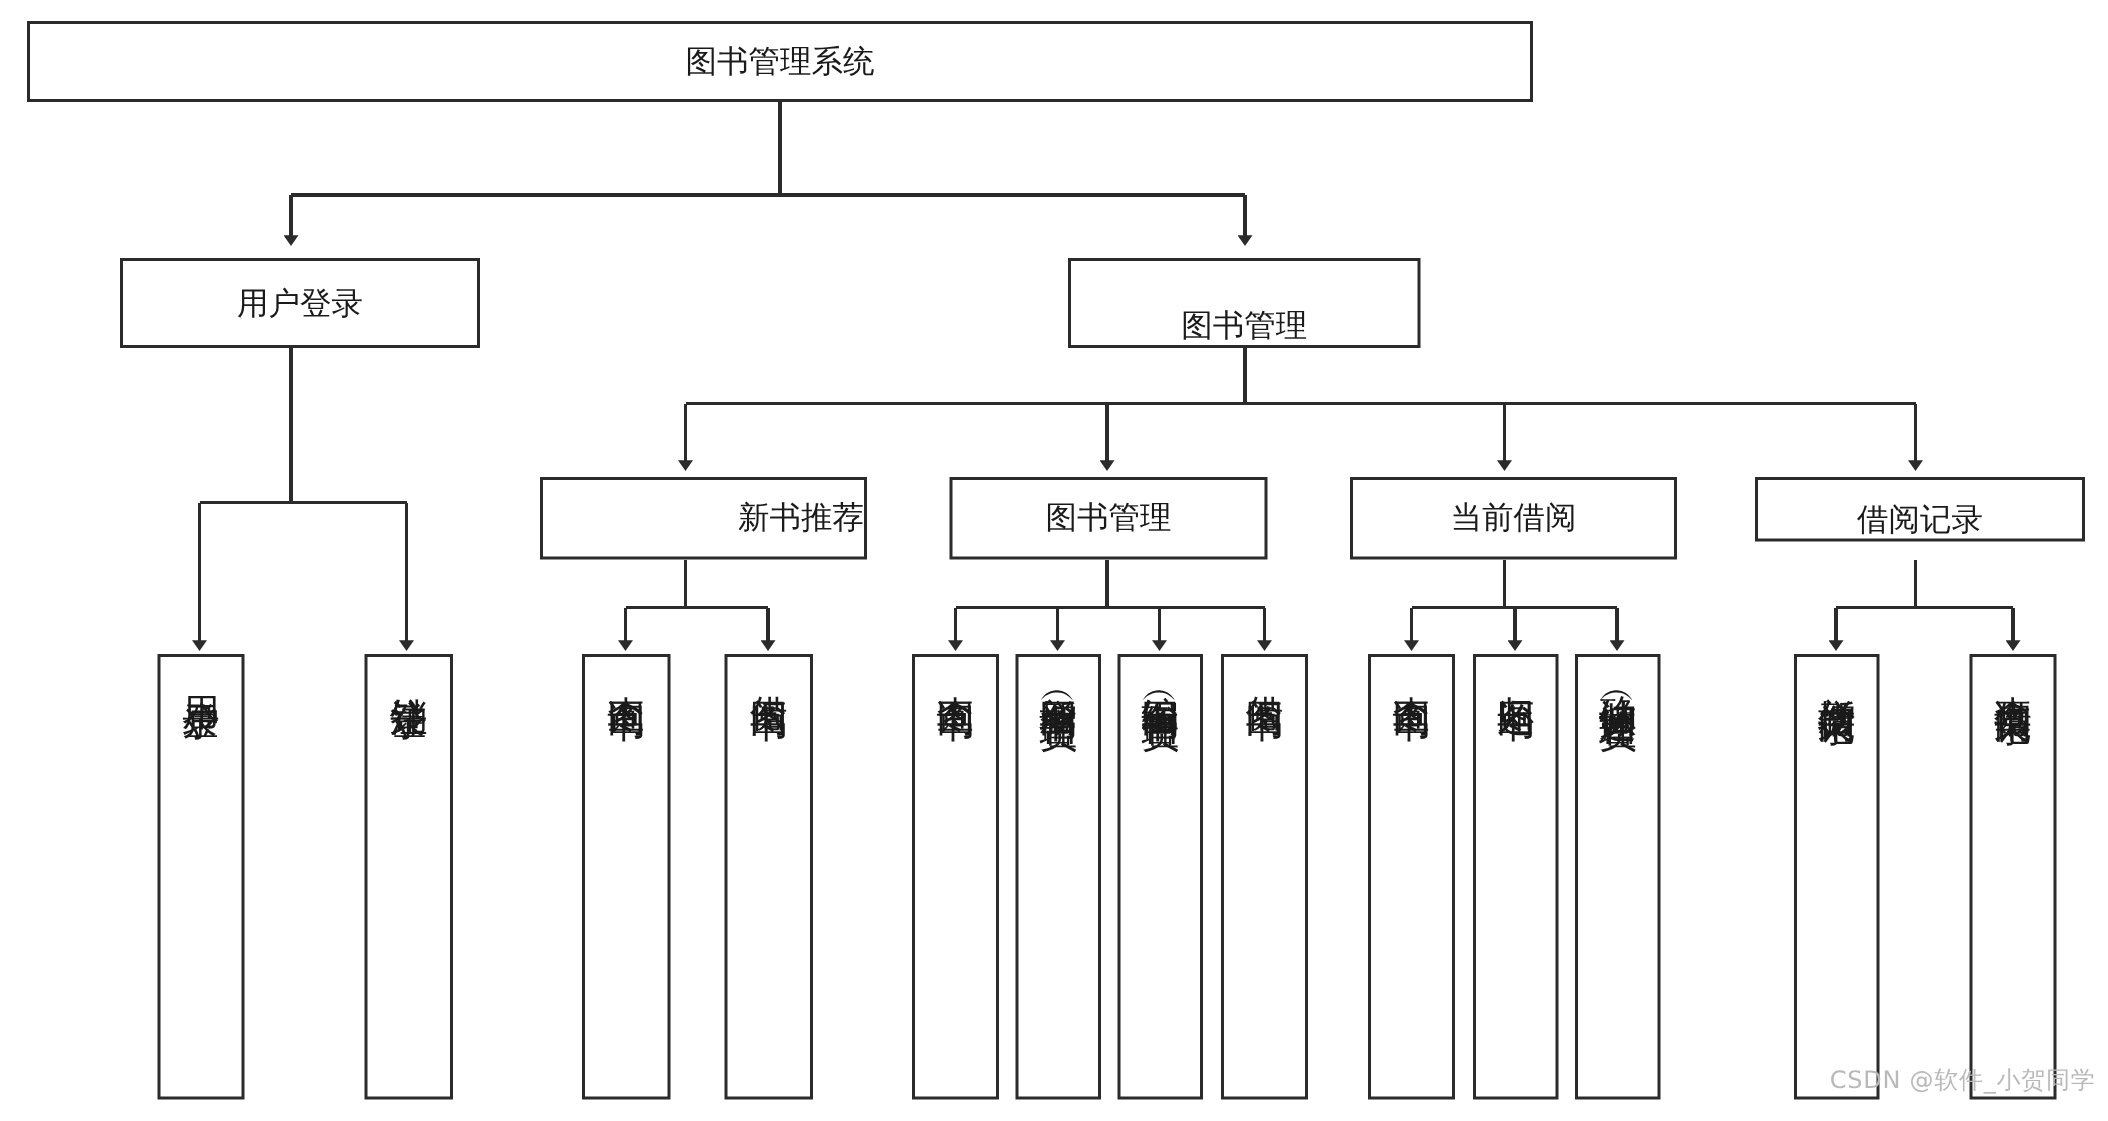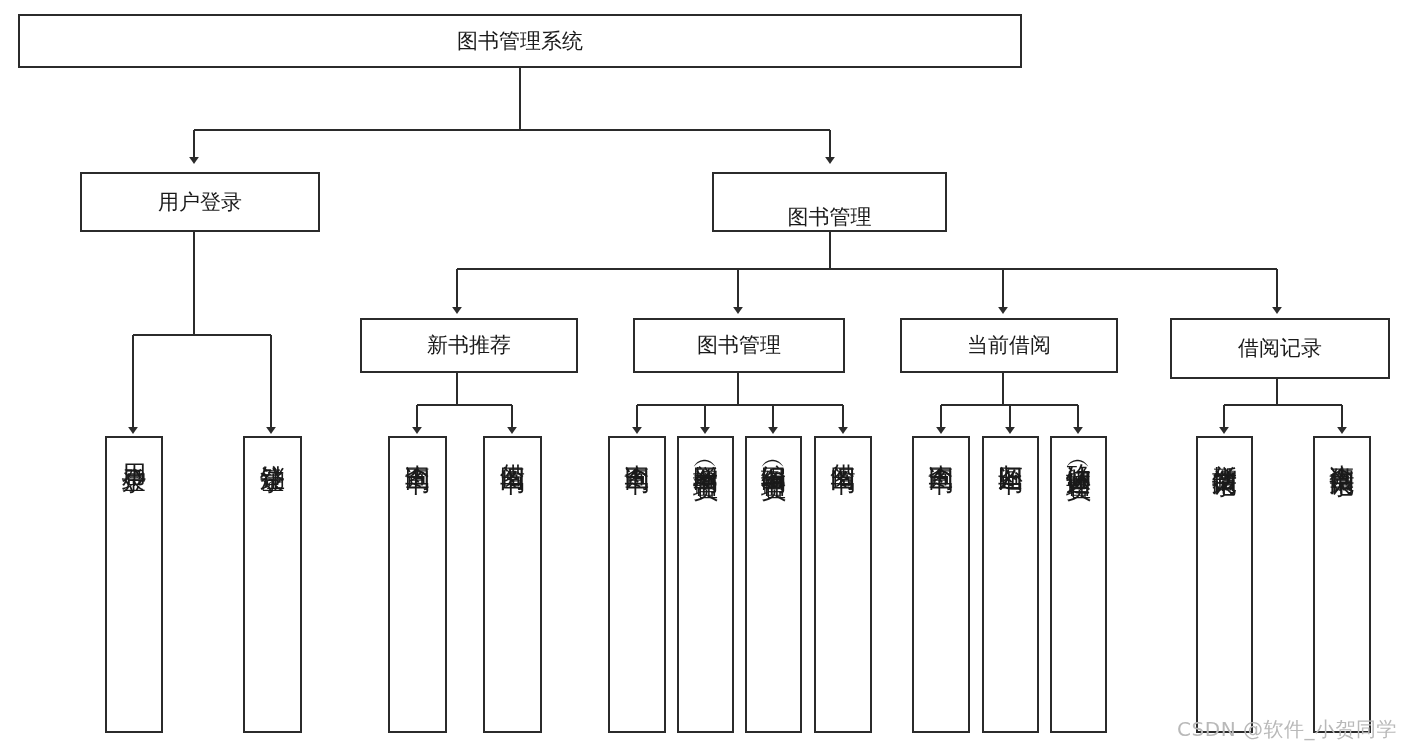--- a/index.html
+++ b/index.html
@@ -56,22 +56,22 @@
   .node.vertical .node-label {
     writing-mode: vertical-rl;
     text-orientation: upright;
     font-size: 25px;
     letter-spacing: 2px;
     line-height: 1;
   }
   #watermark {
     position: absolute;
     right: 8px;
-    bottom: 4px;
-    font-size: 20px;
+    bottom: 16px;
+    font-size: 16px;
     color: #b9b9b9;
     letter-spacing: 0.5px;
     white-space: nowrap;
     user-select: none;
   }
 </style>
 </head>
 <body>
 
 <div id="diagram-root">
@@ -131,33 +131,33 @@
   </div>
 
   <div class="node horizontal" style="left:80px; top:172px; width:240px; height:60px;">
     <span class="node-label">用户登录</span>
   </div>
 
   <div class="node horizontal" style="left:712px; top:172px; width:235px; height:60px;align-items:flex-end;">
     <span class="node-label">图书管理</span>
   </div>
 
-  <div class="node horizontal" style="left:360px; top:318px; width:218px; height:55px;">
+  <div class="node horizontal" style="left:360px; top:318px; width:218px; height:55px;justify-content:flex-end;">
     <span class="node-label">新书推荐</span>
   </div>
 
   <div class="node horizontal" style="left:633px; top:318px; width:212px; height:55px;">
     <span class="node-label">图书管理</span>
   </div>
 
   <div class="node horizontal" style="left:900px; top:318px; width:218px; height:55px;">
     <span class="node-label">当前借阅</span>
   </div>
 
-  <div class="node horizontal" style="left:1170px; top:318px; width:220px; height:61px;">
+  <div class="node horizontal" style="left:1170px; top:318px; width:220px; height:43px;align-items:flex-end;">
     <span class="node-label">借阅记录</span>
   </div>
 
   <div class="node vertical" style="left:105px; top:436px; width:58px; height:297px;">
     <span class="node-label">用户登录</span>
   </div>
 
   <div class="node vertical" style="left:243px; top:436px; width:59px; height:297px;">
     <span class="node-label">注销登录</span>
   </div>

